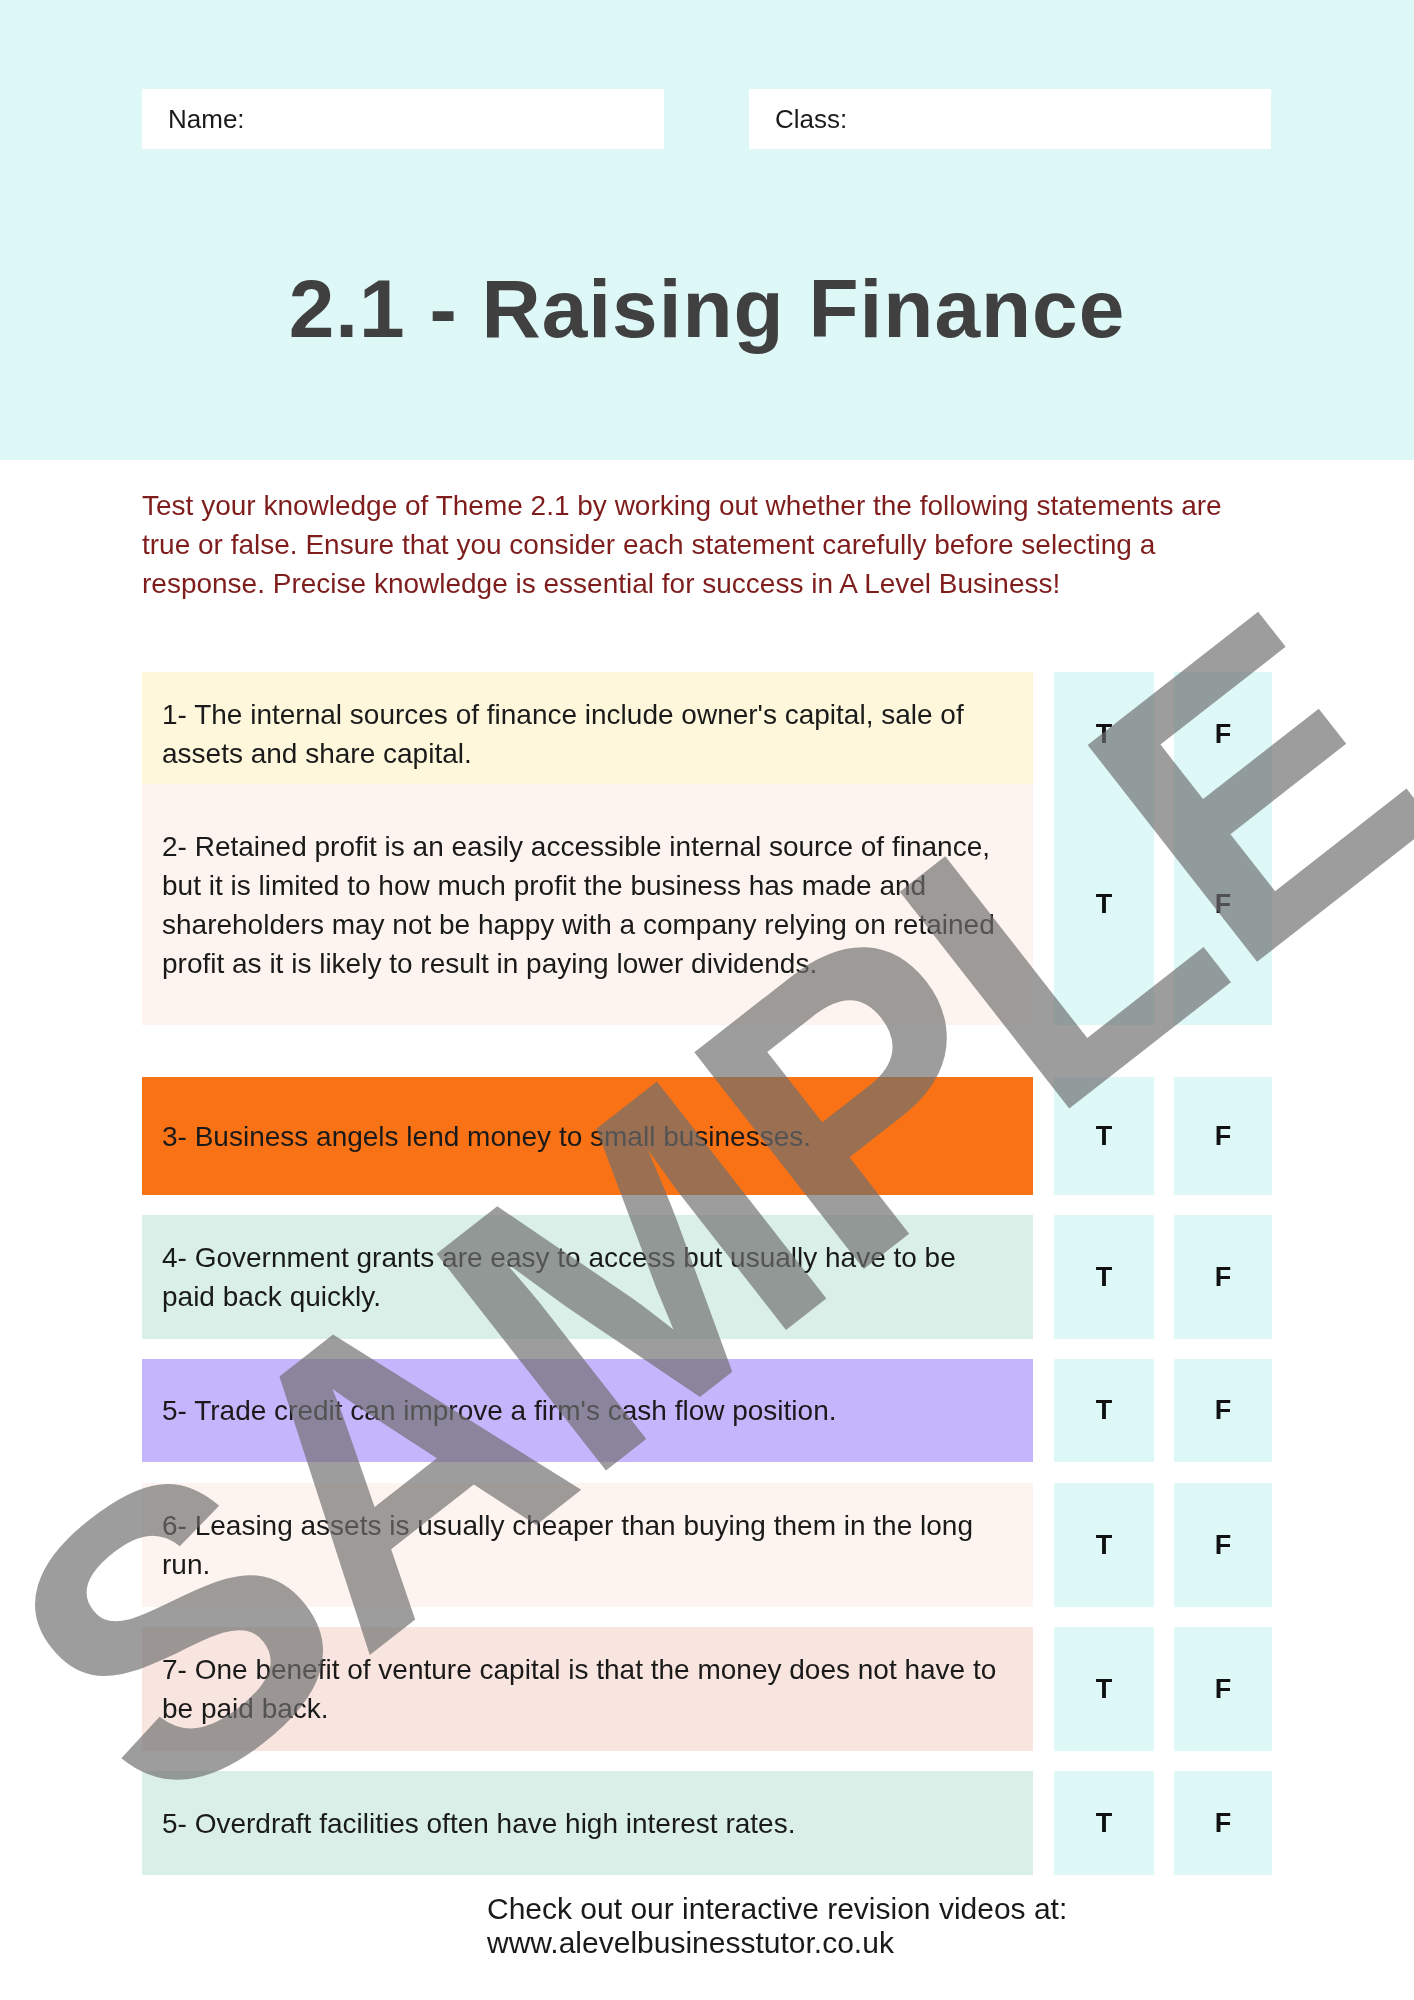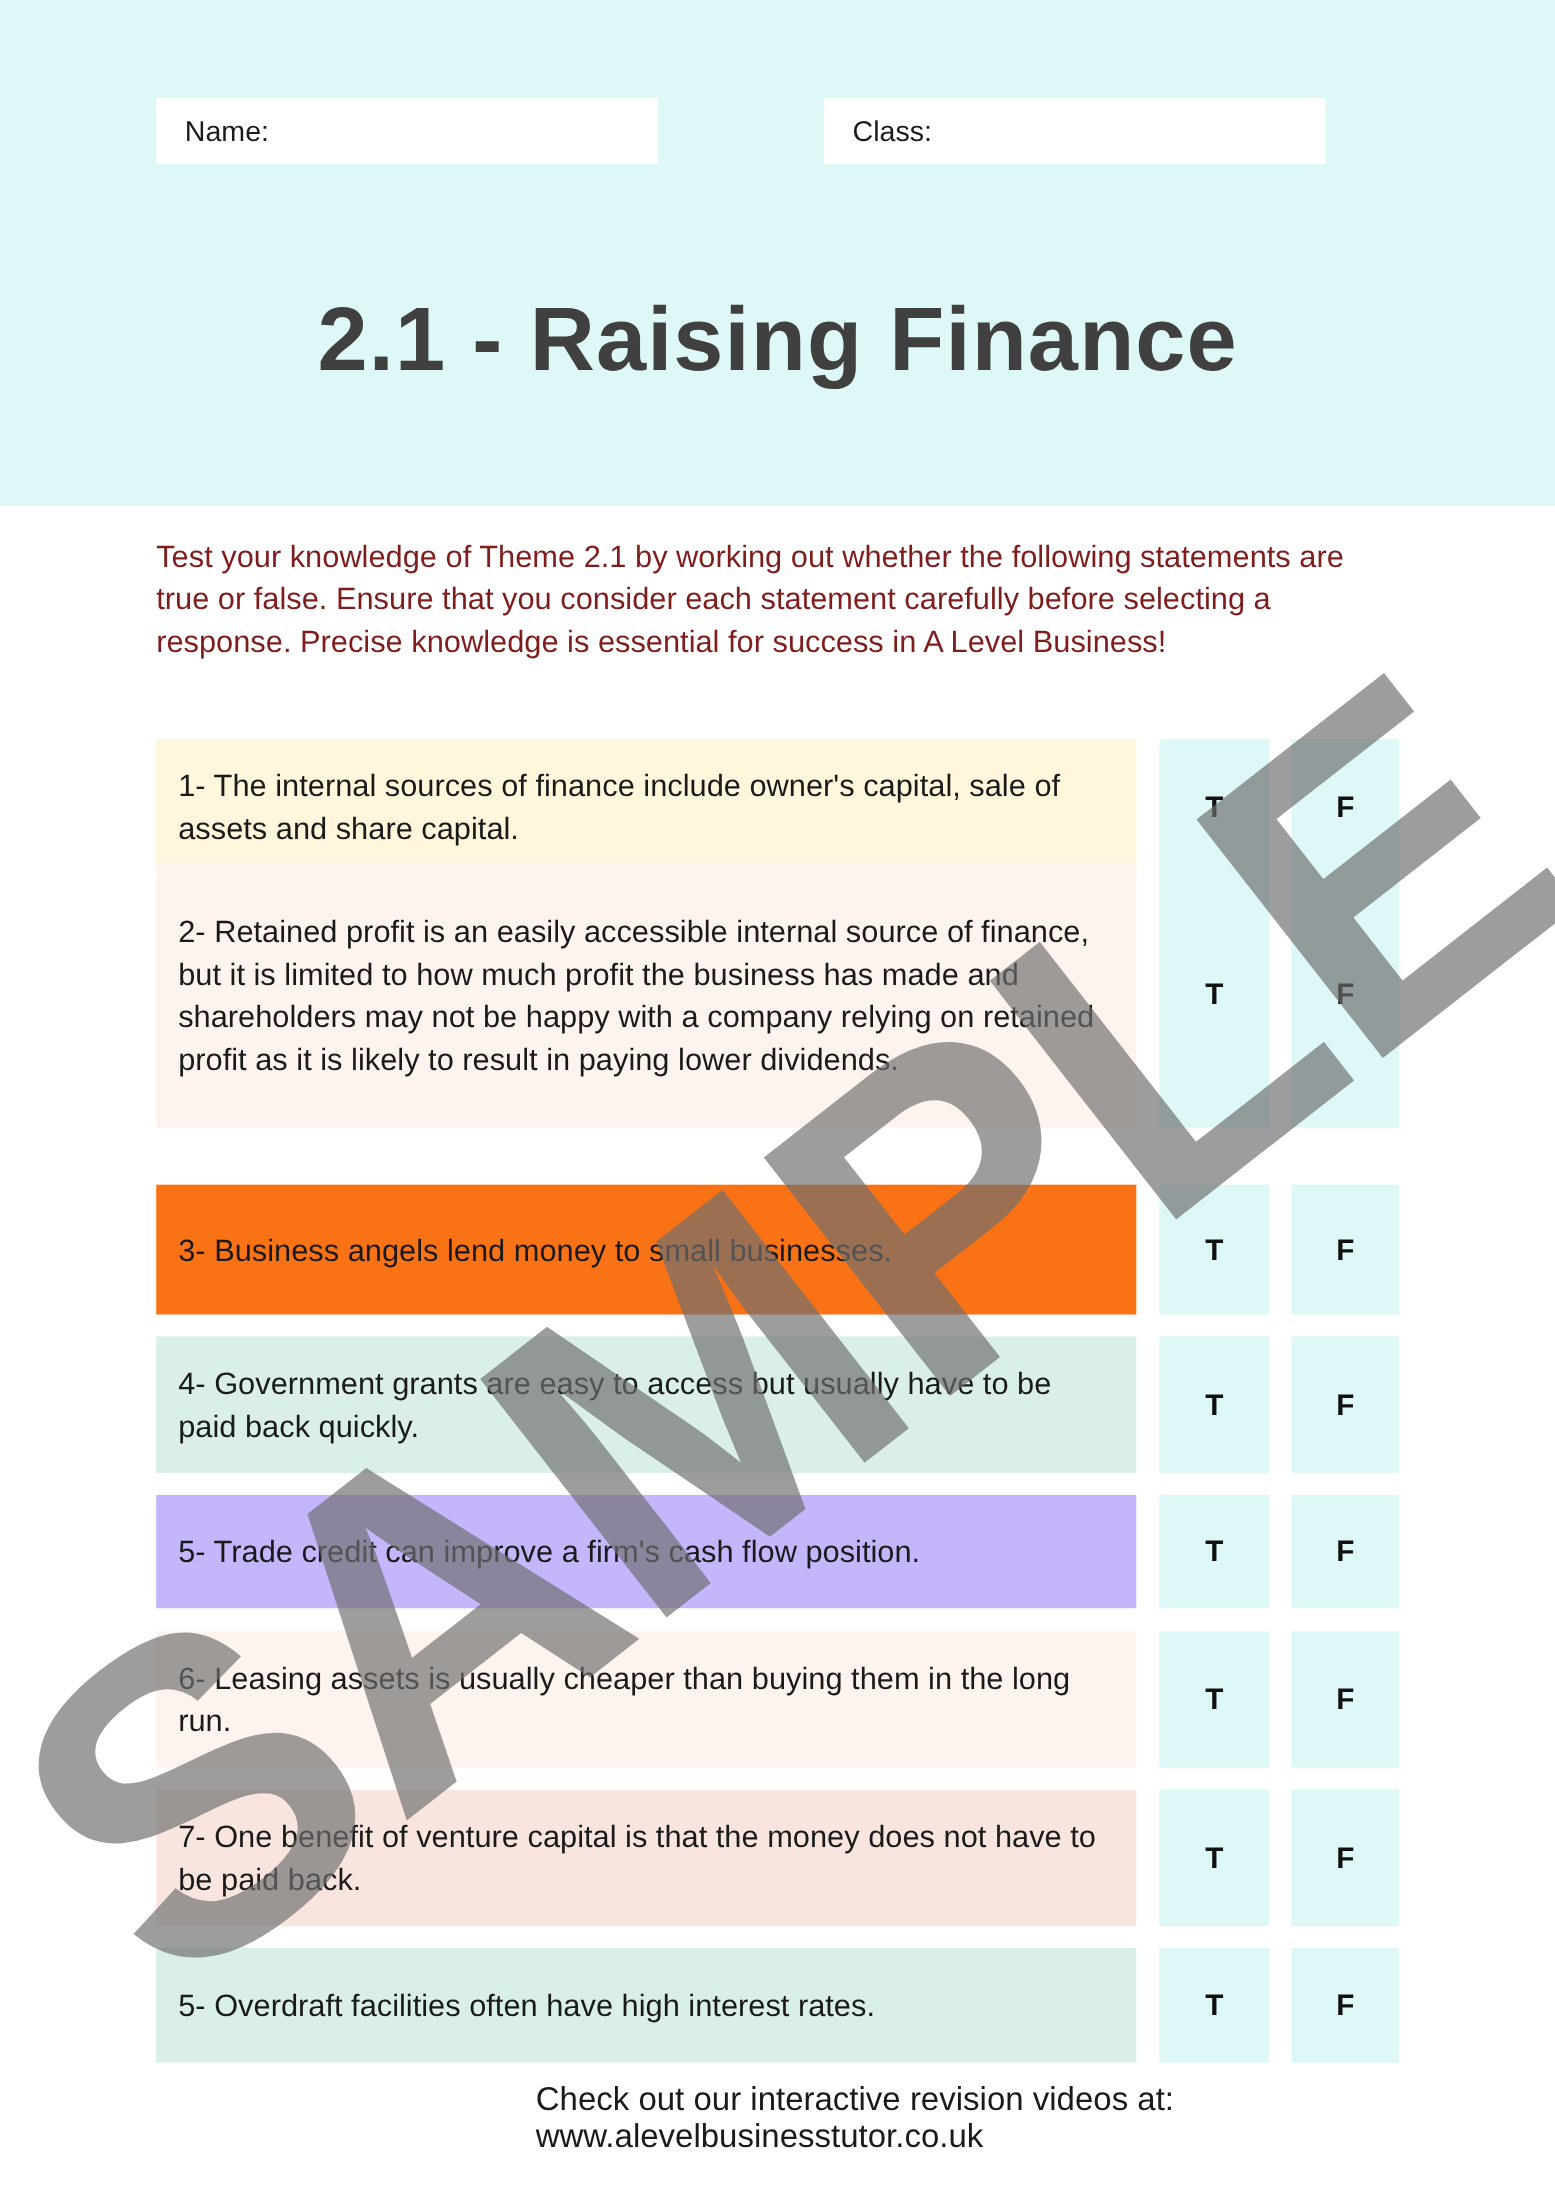--- a/index.html
+++ b/index.html
@@ -7,21 +7,21 @@
       width: 1414px; height: 2000px; position: relative; overflow: hidden;
       background: #ffffff;
       font-family: "Liberation Sans", "DejaVu Sans", sans-serif;
       color: #1a1a1a;
     }
     .header-band {
       position: absolute; left: 0; top: 0; width: 1414px; height: 460px;
       background: #def8f8;
     }
     .field-box {
-      position: absolute; top: 89px; height: 60px; width: 456px;
+      position: absolute; top: 89px; height: 60px; width: 522px;
       background: #ffffff; box-sizing: border-box; padding-left: 26px;
       display: flex; align-items: center;
       font-size: 26px; color: #1a1a1a;
     }
     .field-name { left: 142px; }
     .field-class { left: 749px; }
     .title {
       position: absolute; left: 0; width: 1414px; top: 262px;
       text-align: center; font-size: 82px; font-weight: bold; color: #404040;
       letter-spacing: 1px;

